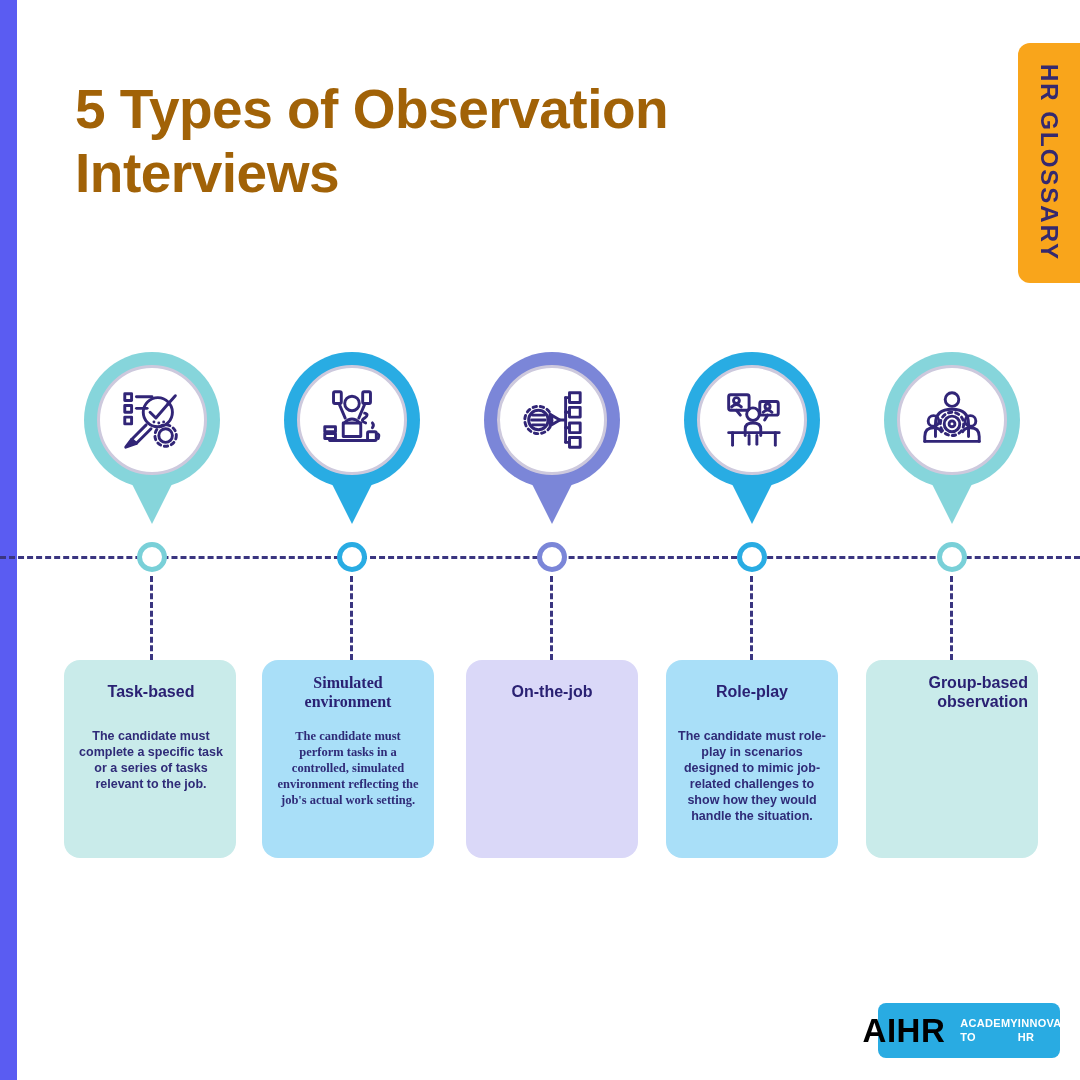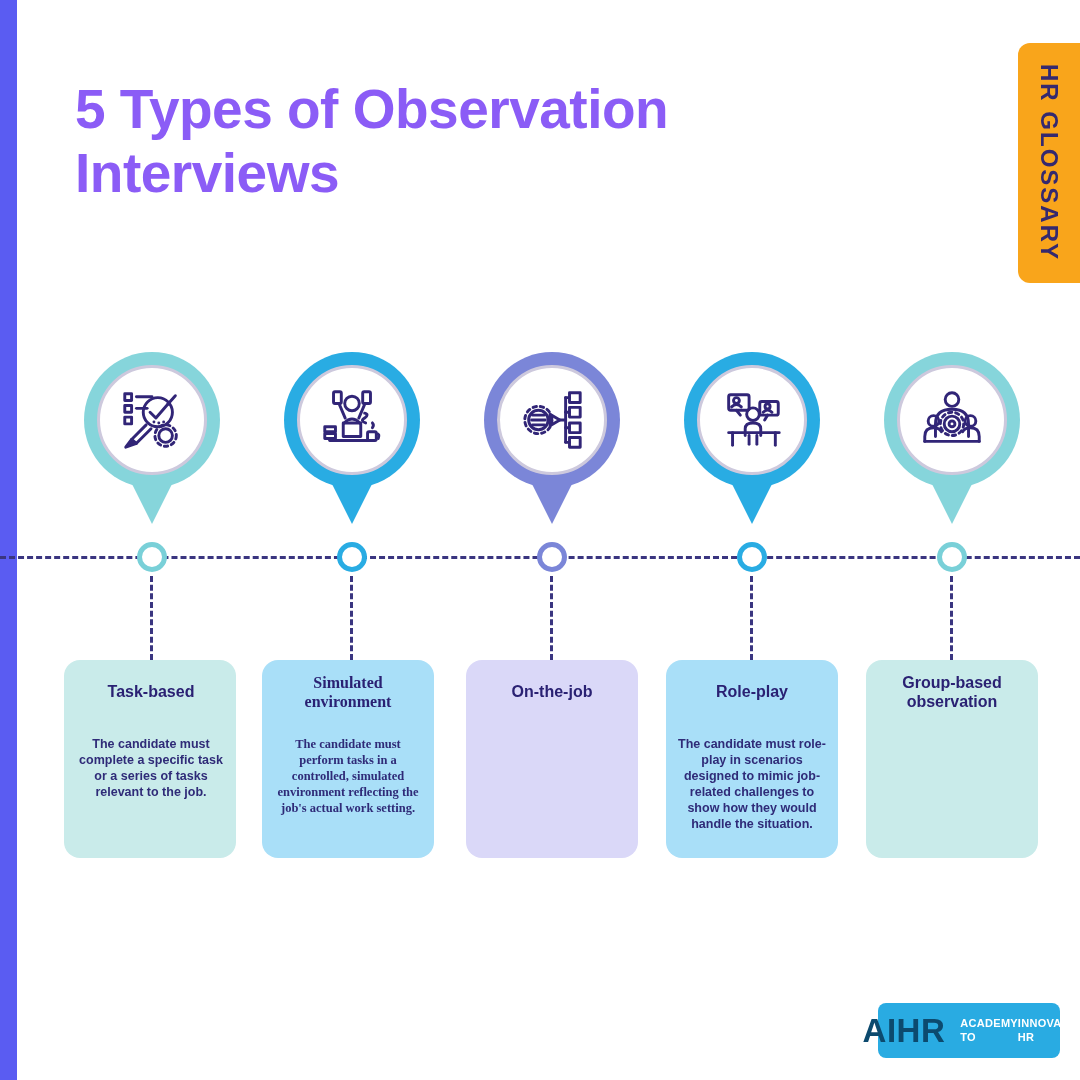--- a/index.html
+++ b/index.html
@@ -2,21 +2,21 @@
 <html><head>
 <meta charset="utf-8">
 <style>
   html,body{margin:0;padding:0;background:#ffffff;}
   body{font-family:"Liberation Sans", sans-serif;}
   .canvas{position:relative;width:1080px;height:1080px;background:#ffffff;overflow:hidden;margin:0 auto;}
 
   .left-bar{position:absolute;left:0;top:0;width:17px;height:1080px;background:#5A5CF2;}
 
   .title{position:absolute;left:75px;top:78px;width:760px;margin:0;
-         font-size:55px;font-weight:700;line-height:1.16;letter-spacing:-0.5px;color:#8b5cf6;}
+         font-size:55px;font-weight:700;line-height:1.16;letter-spacing:-0.5px;color:#a16207;}
 
   .badge{position:absolute;right:0;top:43px;width:62px;height:240px;background:#F9A51B;
          border-radius:12px 0 0 12px;display:flex;align-items:center;justify-content:center;}
   .badge span{writing-mode:vertical-rl;font-size:24px;font-weight:700;letter-spacing:2px;color:#35296F;white-space:nowrap;}
 
   
   .pin{position:absolute;top:352px;width:136px;height:176px;}
   .pin .pc{width:136px;height:136px;border-radius:50%;position:relative;}
   .pin .inner{position:absolute;left:13px;top:13px;width:110px;height:110px;border-radius:50%;
               background:#fff;border:3px solid #CDC9DD;box-sizing:border-box;
@@ -36,29 +36,29 @@
   .node.teal{border-color:#79D0D8;} .node.blue{border-color:#29ACE3;} .node.peri{border-color:#7B86D8;}
   .node1{left:137px;} .node2{left:337px;} .node3{left:537px;} .node4{left:737px;} .node5{left:937px;}
 
   .conn{position:absolute;top:576px;height:84px;width:0;border-left:3px dashed #3A3580;}
   .conn1{left:150px;} .conn2{left:350px;} .conn3{left:550px;} .conn4{left:750px;} .conn5{left:950px;}
 
   
   .card{position:absolute;top:660px;width:172px;height:198px;border-radius:16px;
         box-sizing:border-box;padding:12px 10px 10px;text-align:center;}
   .card.bg-teal{background:#C9EBEA;} .card.bg-blue{background:#A9DFF8;} .card.bg-lav{background:#DAD8F8;}
-  .card1{left:64px;padding-left:12px;} .card2{left:262px;font-family:Liberation Serif, serif;} .card3{left:466px;} .card4{left:666px;} .card5{left:866px;}
+  .card1{left:64px;padding-left:12px;} .card2{left:262px;font-family:Liberation Serif, serif;} .card3{left:466px;} .card4{left:666px;} .card5{left:866px;text-align:right;}
   .card-title{min-height:40px;display:flex;align-items:center;justify-content:center;
               font-size:16px;font-weight:700;line-height:1.2;color:#2A2173;}
-  .card-desc{margin-top:24px;font-size:12.5px;font-weight:700;line-height:1.28;color:#2F2B78;}
+  .card-desc{margin-top:16px;font-size:12.5px;font-weight:700;line-height:1.28;color:#2F2B78;}
 
   
   .logo{position:absolute;left:878px;top:1003px;width:182px;height:55px;background:#29ABE2;
         border-radius:8px;display:flex;align-items:center;justify-content:center;}
-  .logo-aihr{color:#0c4a6e;font-size:33px;font-weight:700;letter-spacing:0.5px;}
+  .logo-aihr{color:#000000;font-size:33px;font-weight:700;letter-spacing:0.5px;}
   .logo-div{width:3px;height:34px;background:#fff;margin:0 8px 0 7px;}
   .logo-tag{display:flex;flex-direction:row;color:#fff;font-size:11px;font-weight:700;
             line-height:1.25;letter-spacing:0.3px;}
 
   svg.icon{display:block;}
 </style>
 </head>
 <body>
 
 <div class="canvas">

